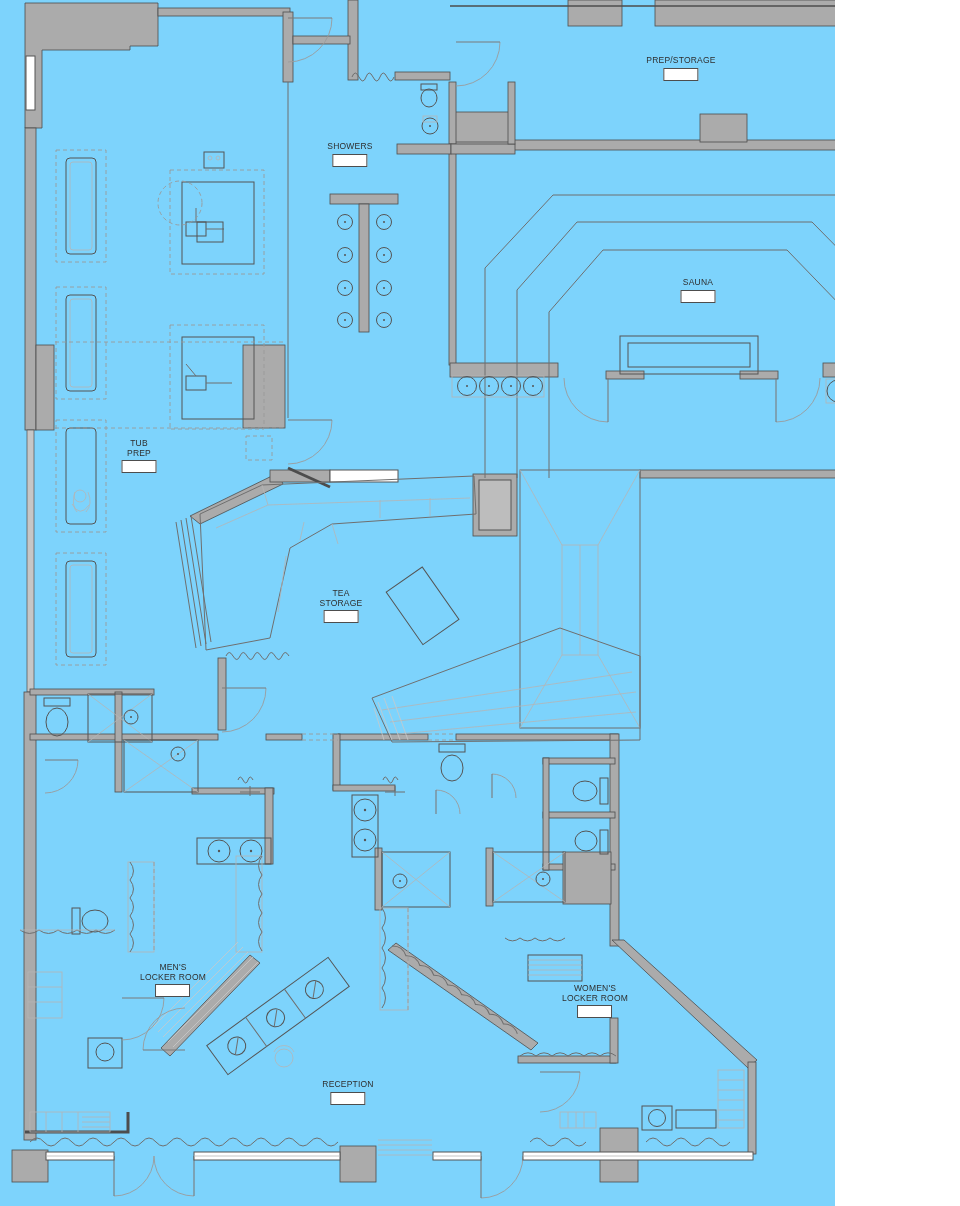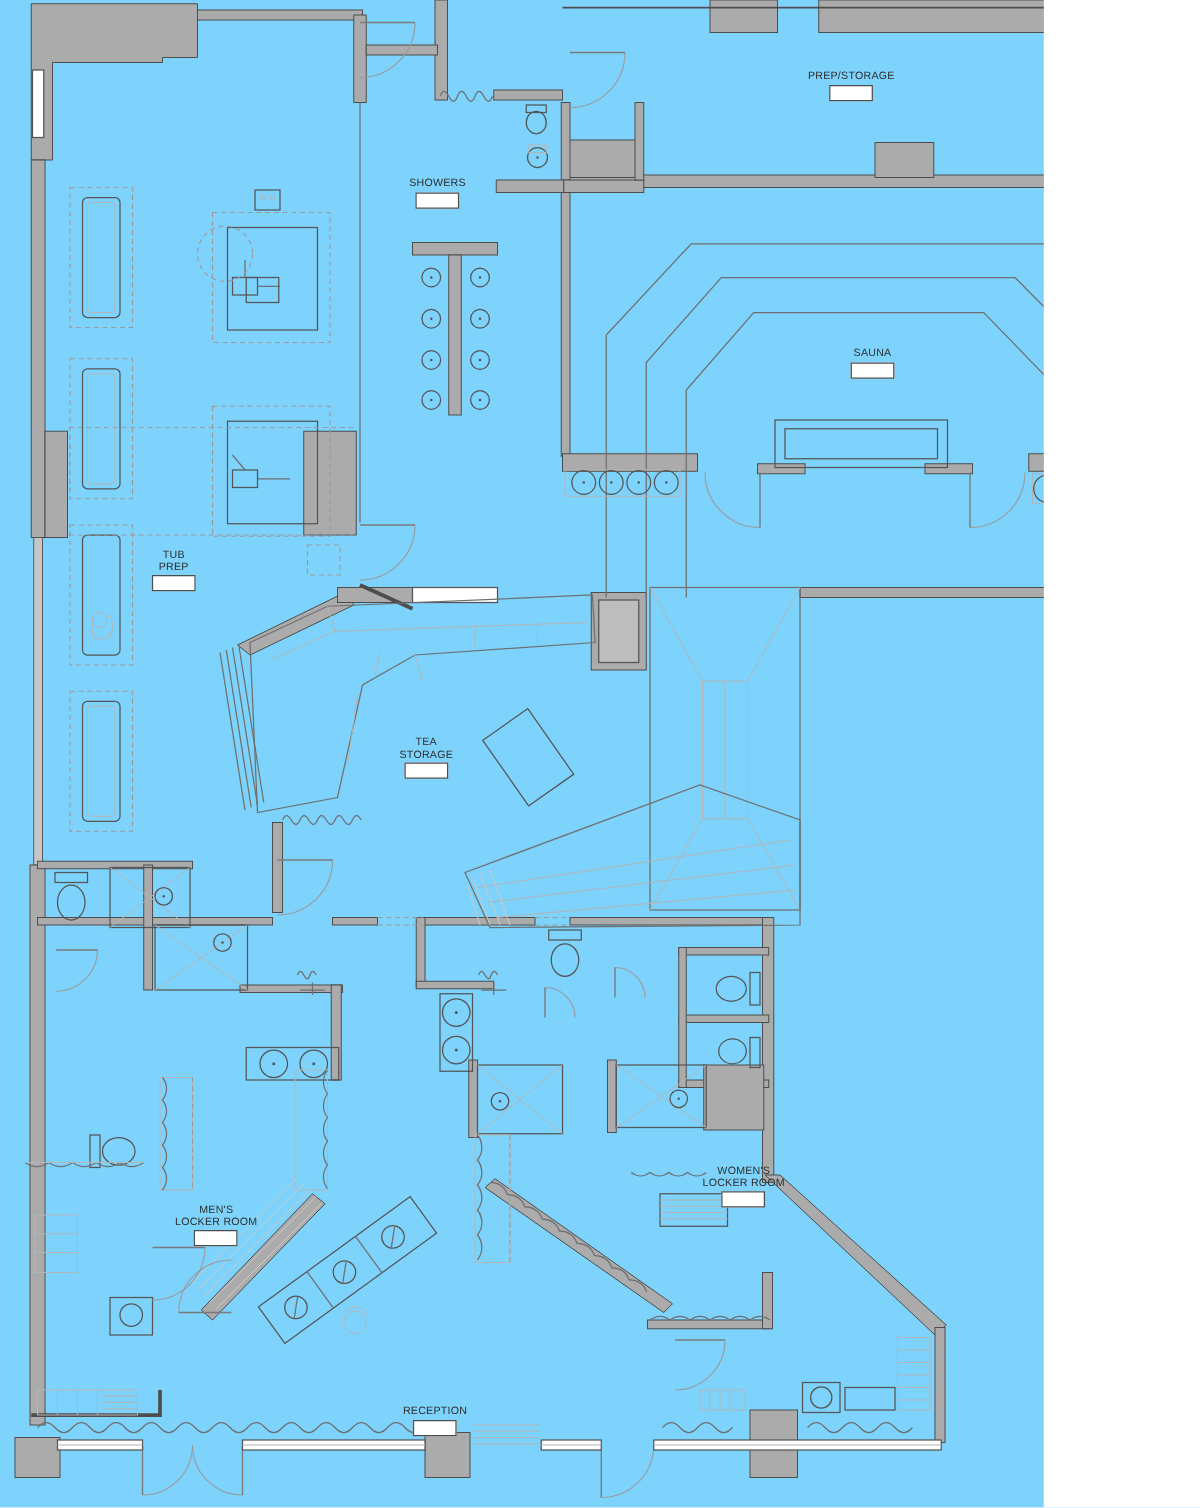--- a/index.html
+++ b/index.html
@@ -399,22 +399,22 @@
   <div class="room-label" style="left:341px;top:589px">
     <span>TEA</span><br>
     <span>STORAGE</span>
     <div class="tag-box"></div>
   </div>
   <div class="room-label" style="left:173px;top:963px">
     <span>MEN'S</span><br>
     <span>LOCKER ROOM</span>
     <div class="tag-box"></div>
   </div>
-  <div class="room-label" style="left:595px;top:932px">
+  <div class="room-label" style="left:595px;top:984px">
     <span>WOMEN'S</span><br>
     <span>LOCKER ROOM</span>
     <div class="tag-box"></div>
   </div>
-  <div class="room-label" style="left:348px;top:1124px">
+  <div class="room-label" style="left:348px;top:1080px">
     <span>RECEPTION</span>
     <div class="tag-box"></div>
   </div>
 </div>
 
 </body></html>

